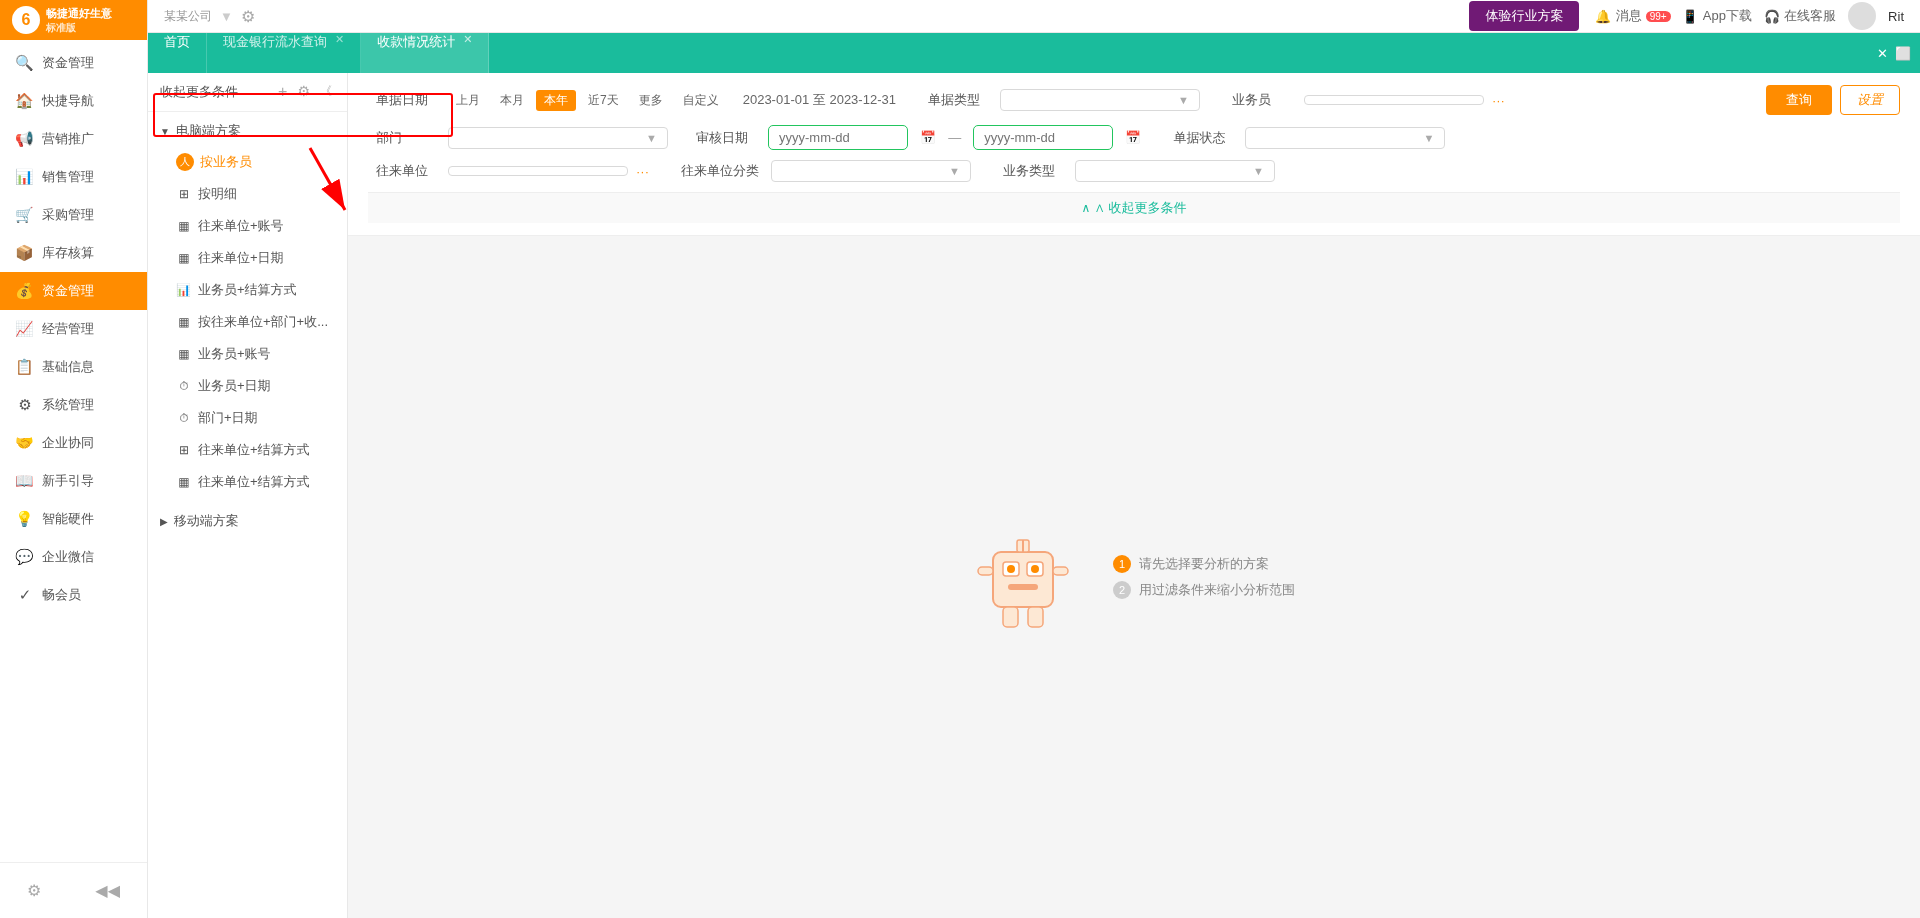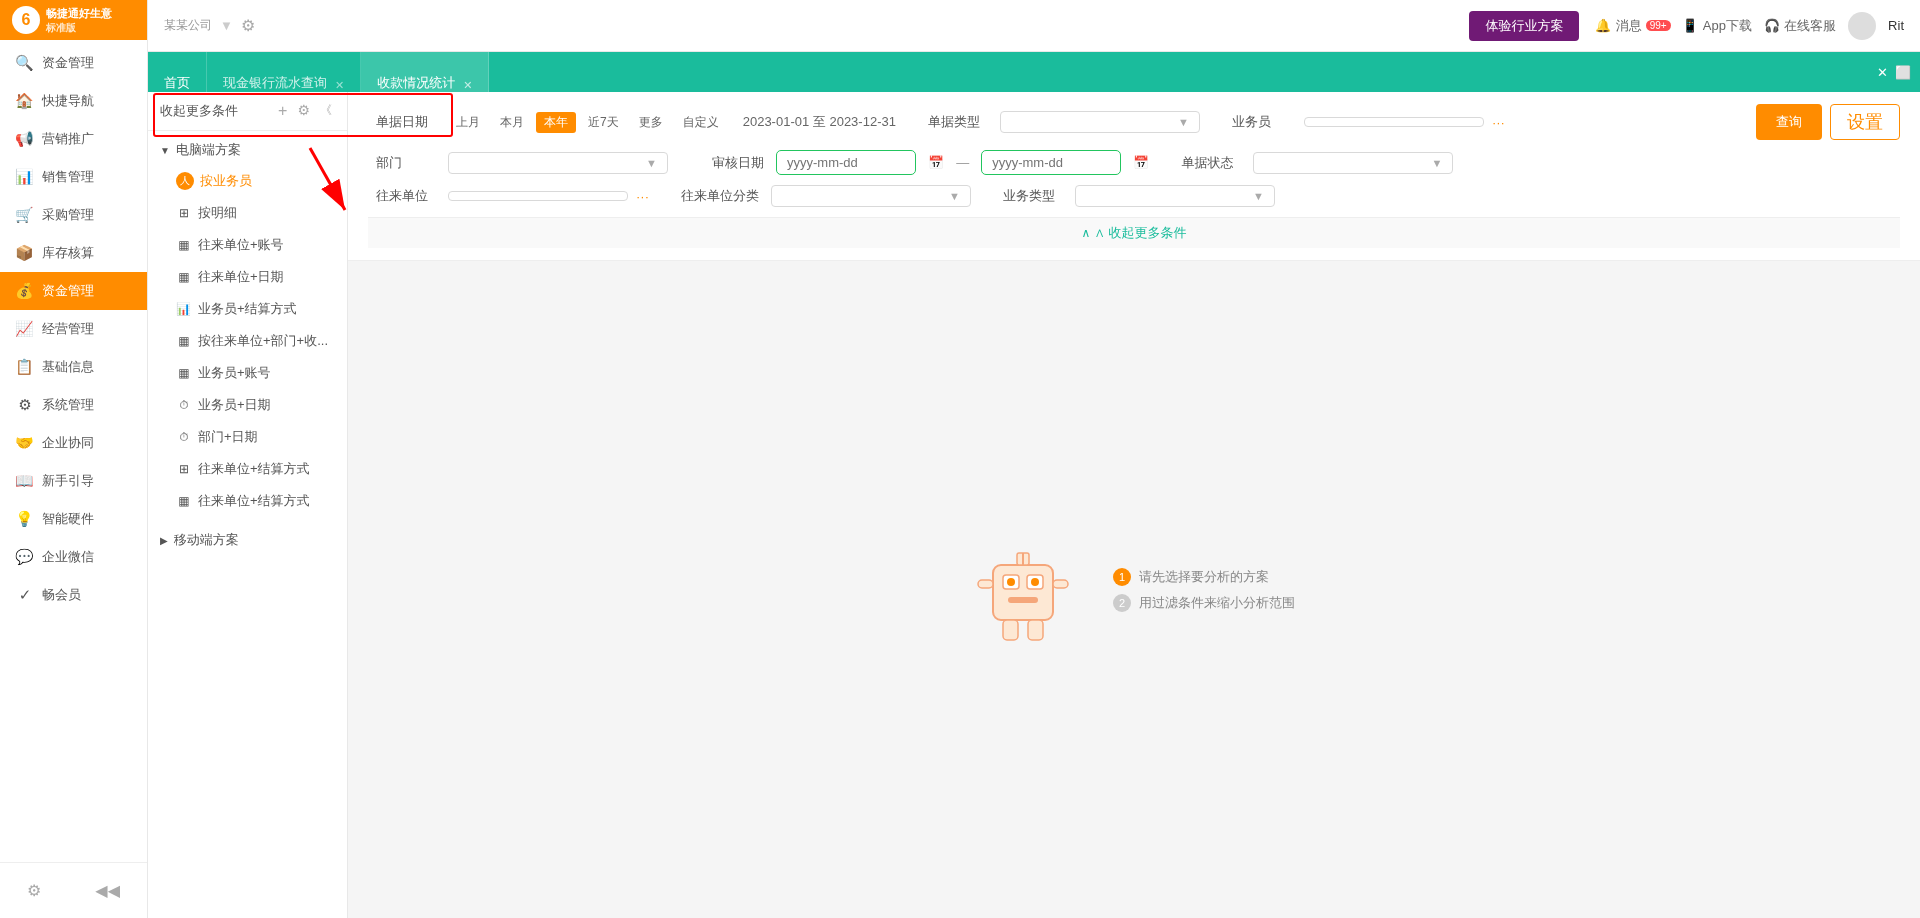--- a/index.html
+++ b/index.html
@@ -14,33 +14,33 @@
     .sidebar-item { display: flex; align-items: center; gap: 8px; padding: 10px 16px; cursor: pointer; color: #555; font-size: 13px; }
     .sidebar-item.active { background: #ff8c00; color: white; }
     .sidebar-item .icon { width: 18px; height: 18px; display: flex; align-items: center; justify-content: center; font-size: 15px; }
     .sidebar-footer { padding: 10px 0; border-top: 1px solid #eee; display: flex; justify-content: space-around; }
     .sidebar-footer-btn { padding: 8px; cursor: pointer; color: #aaa; font-size: 16px; }
 
     
     .main { flex: 1; display: flex; flex-direction: column; height: 100vh; overflow: hidden; }
 
     
-    .topbar { height: 52px; background: #fff; border-bottom: 1px solid #e8e8e8; display: flex; align-items: center; padding: 0 16px; justify-content: space-between; }
+    .topbar { height: 33px; background: #fff; border-bottom: 1px solid #e8e8e8; display: flex; align-items: center; padding: 0 16px; justify-content: space-between; }
     .topbar-left { display: flex; align-items: center; gap: 8px; }
     .topbar-breadcrumb { color: #999; font-size: 12px; }
     .topbar-right { display: flex; align-items: center; gap: 16px; }
     .trial-btn { background: #701a75; color: white; border: none; border-radius: 4px; padding: 6px 16px; font-size: 13px; cursor: pointer; }
     .topbar-actions { display: flex; align-items: center; gap: 12px; color: #666; font-size: 13px; }
     .topbar-action { display: flex; align-items: center; gap: 4px; cursor: pointer; }
     .msg-badge { background: #ff4d4f; color: white; border-radius: 10px; font-size: 10px; padding: 0 4px; min-width: 16px; text-align: center; }
     .user-avatar { width: 28px; height: 28px; background: #ddd; border-radius: 50%; }
 
     
     .tabbar { height: 40px; background: #1abc9c; display: flex; align-items: stretch; padding: 0; }
-    .tab-item { display: flex; align-items: flex-end; padding: 0 16px; color: rgba(255,255,255,0.8); font-size: 13px; cursor: pointer; gap: 6px; border-right: 1px solid rgba(255,255,255,0.2); }
+    .tab-item { display: flex; align-items: flex-start; padding: 0 16px; color: rgba(255,255,255,0.8); font-size: 13px; cursor: pointer; gap: 6px; border-right: 1px solid rgba(255,255,255,0.2); }
     .tab-item.home { color: white; }
     .tab-item.active { background: rgba(255,255,255,0.15); color: white; }
     .tab-close { font-size: 11px; opacity: 0.7; margin-left: 2px; }
     .tabbar-right { margin-left: auto; display: flex; align-items: center; padding-right: 8px; gap: 8px; color: white; }
 
     
     .page-header { background: white; padding: 12px 20px; border-bottom: 1px solid #eee; display: flex; align-items: center; justify-content: space-between; }
     .page-title { font-size: 18px; font-weight: bold; color: #333; border-left: 3px solid #ff8c00; padding-left: 10px; }
     .page-actions { display: flex; gap: 8px; }
     .page-action-btn { display: flex; align-items: center; gap: 4px; color: #1abc9c; cursor: pointer; font-size: 13px; padding: 4px 8px; }
@@ -71,21 +71,21 @@
     .date-tab { padding: 2px 8px; cursor: pointer; font-size: 12px; color: #666; border-radius: 2px; }
     .date-tab.active { background: #ff8c00; color: white; border-radius: 3px; }
     .date-range { font-size: 13px; color: #666; margin-left: 4px; }
     .query-select { border: 1px solid #d9d9d9; border-radius: 4px; padding: 4px 10px; font-size: 13px; color: #555; min-width: 160px; display: flex; align-items: center; justify-content: space-between; cursor: pointer; background: white; }
     .query-select .arrow { color: #aaa; font-size: 11px; margin-left: 8px; }
     .query-input { border: 1px solid #22c55e; border-radius: 5px; padding: 4px 10px; font-size: 13px; color: #bbb; min-width: 140px; }
     .query-dash { color: #999; }
     .query-more { color: #ff8c00; cursor: pointer; font-size: 13px; margin-left: 4px; }
     .query-buttons { display: flex; gap: 8px; margin-left: auto; }
     .btn-query { background: #ff8c00; color: white; border: none; border-radius: 4px; padding: 6px 20px; font-size: 13px; cursor: pointer; }
-    .btn-settings { background: white; color: #ff8c00; border: 1px solid #ff8c00; border-radius: 4px; padding: 5px 16px; font-size: 18px; cursor: pointer; }
+    .btn-settings { background: white; color: #ff8c00; border: 1px solid #ff8c00; border-radius: 4px; padding: 5px 16px; font-size: 13px; cursor: pointer; font-style: italic; }
 
     .collapse-bar { display: flex; align-items: center; justify-content: center; padding: 6px; color: #1abc9c; cursor: pointer; font-size: 12px; gap: 4px; background: #f9f9f9; border-top: 1px solid #eee; }
 
     
     .data-area { flex: 1; background: #f5f5f5; display: flex; flex-direction: column; align-items: center; justify-content: center; gap: 16px; }
     .empty-tips { display: flex; flex-direction: column; gap: 8px; }
     .empty-tip { display: flex; align-items: center; gap: 8px; color: #888; font-size: 13px; }
     .tip-num { width: 18px; height: 18px; border-radius: 50%; background: #ff8c00; color: white; font-size: 11px; display: flex; align-items: center; justify-content: center; flex-shrink: 0; }
     .tip-num.gray { background: #ccc; }
   </style>
@@ -332,21 +332,21 @@
           </div>
         </div>
 
         <div class="query-row">
           <span class="query-label">部门</span>
           <div class="query-select" style="min-width:220px;">
             <span style="color:#bbb;"></span>
             <span class="arrow">▼</span>
           </div>
 
-          <span class="query-label" style="margin-left:24px;text-align:right;">审核日期</span>
+          <span class="query-label" style="margin-left:16px;">审核日期</span>
           <input class="query-input" style="width: 130px;" placeholder="yyyy-mm-dd">
           <span style="cursor:pointer;color:#aaa;">📅</span>
           <span class="query-dash">—</span>
           <input class="query-input" style="width: 130px;" placeholder="yyyy-mm-dd">
           <span style="cursor:pointer;color:#aaa;">📅</span>
 
           <span class="query-label" style="margin-left:20px;">单据状态</span>
           <div class="query-select" style="min-width:200px;">
             <span style="color:#bbb;"></span>
             <span class="arrow">▼</span>

